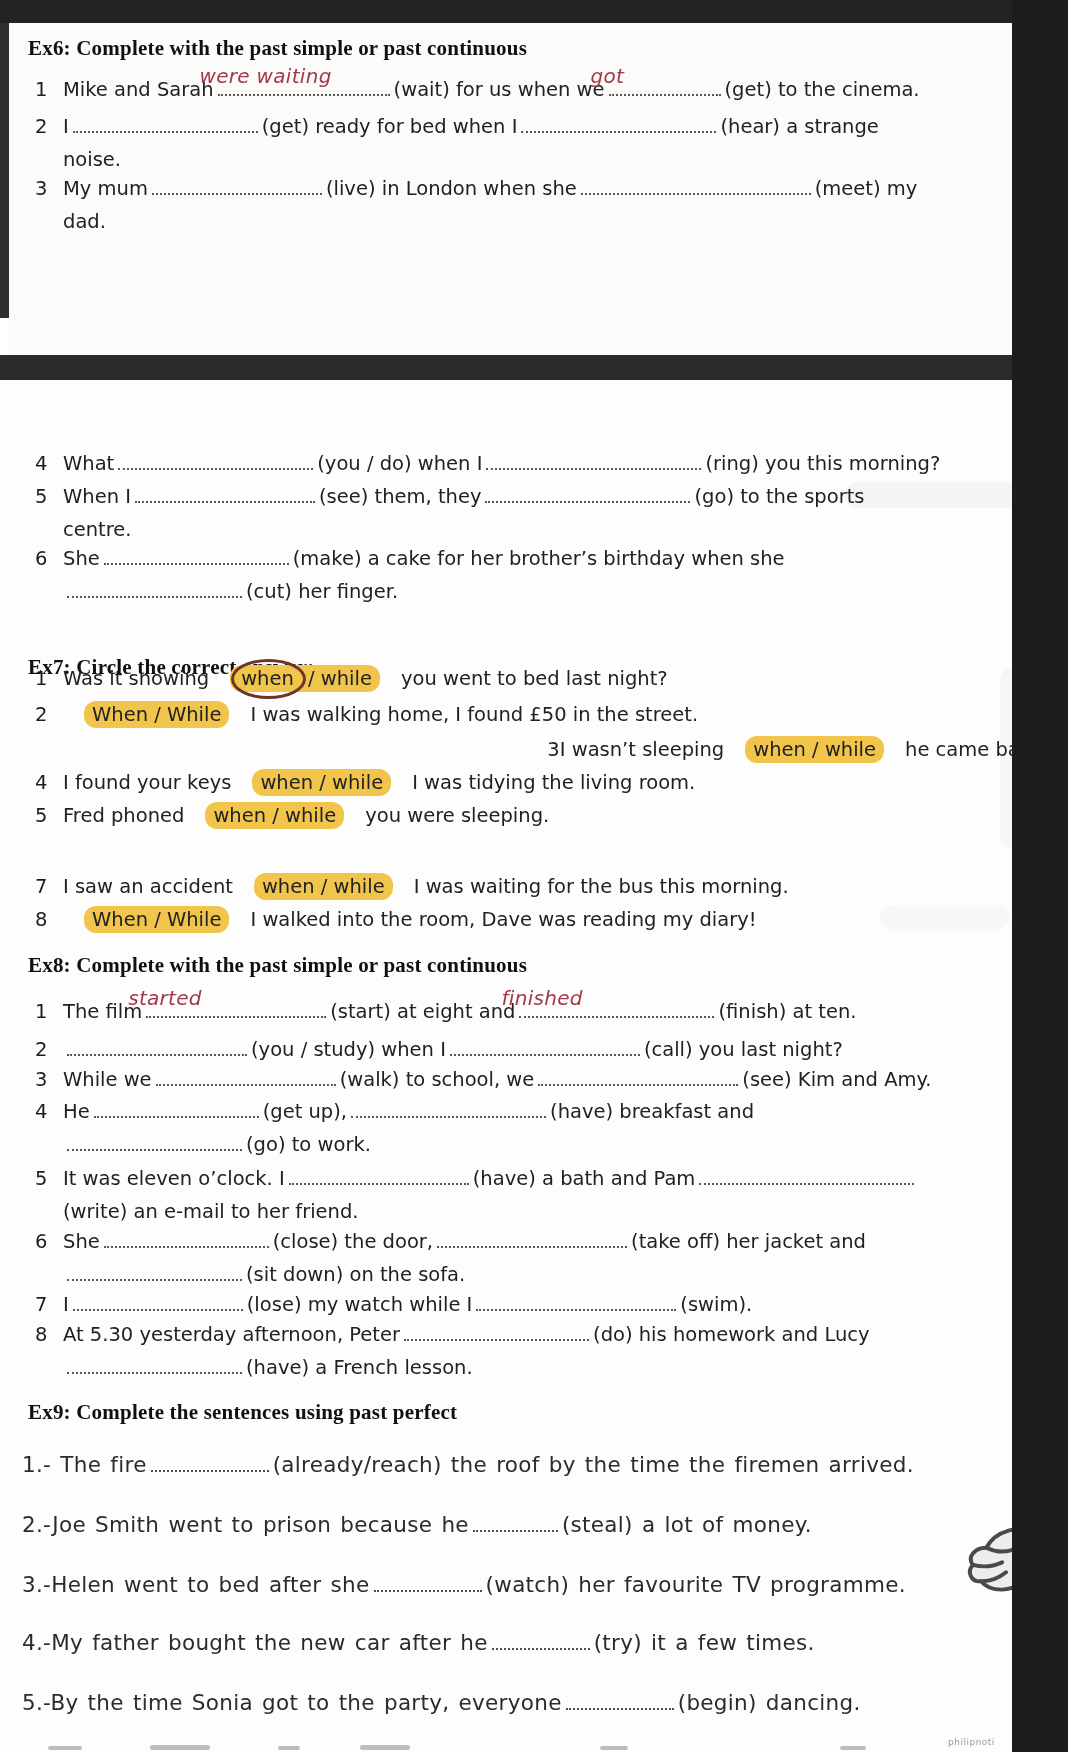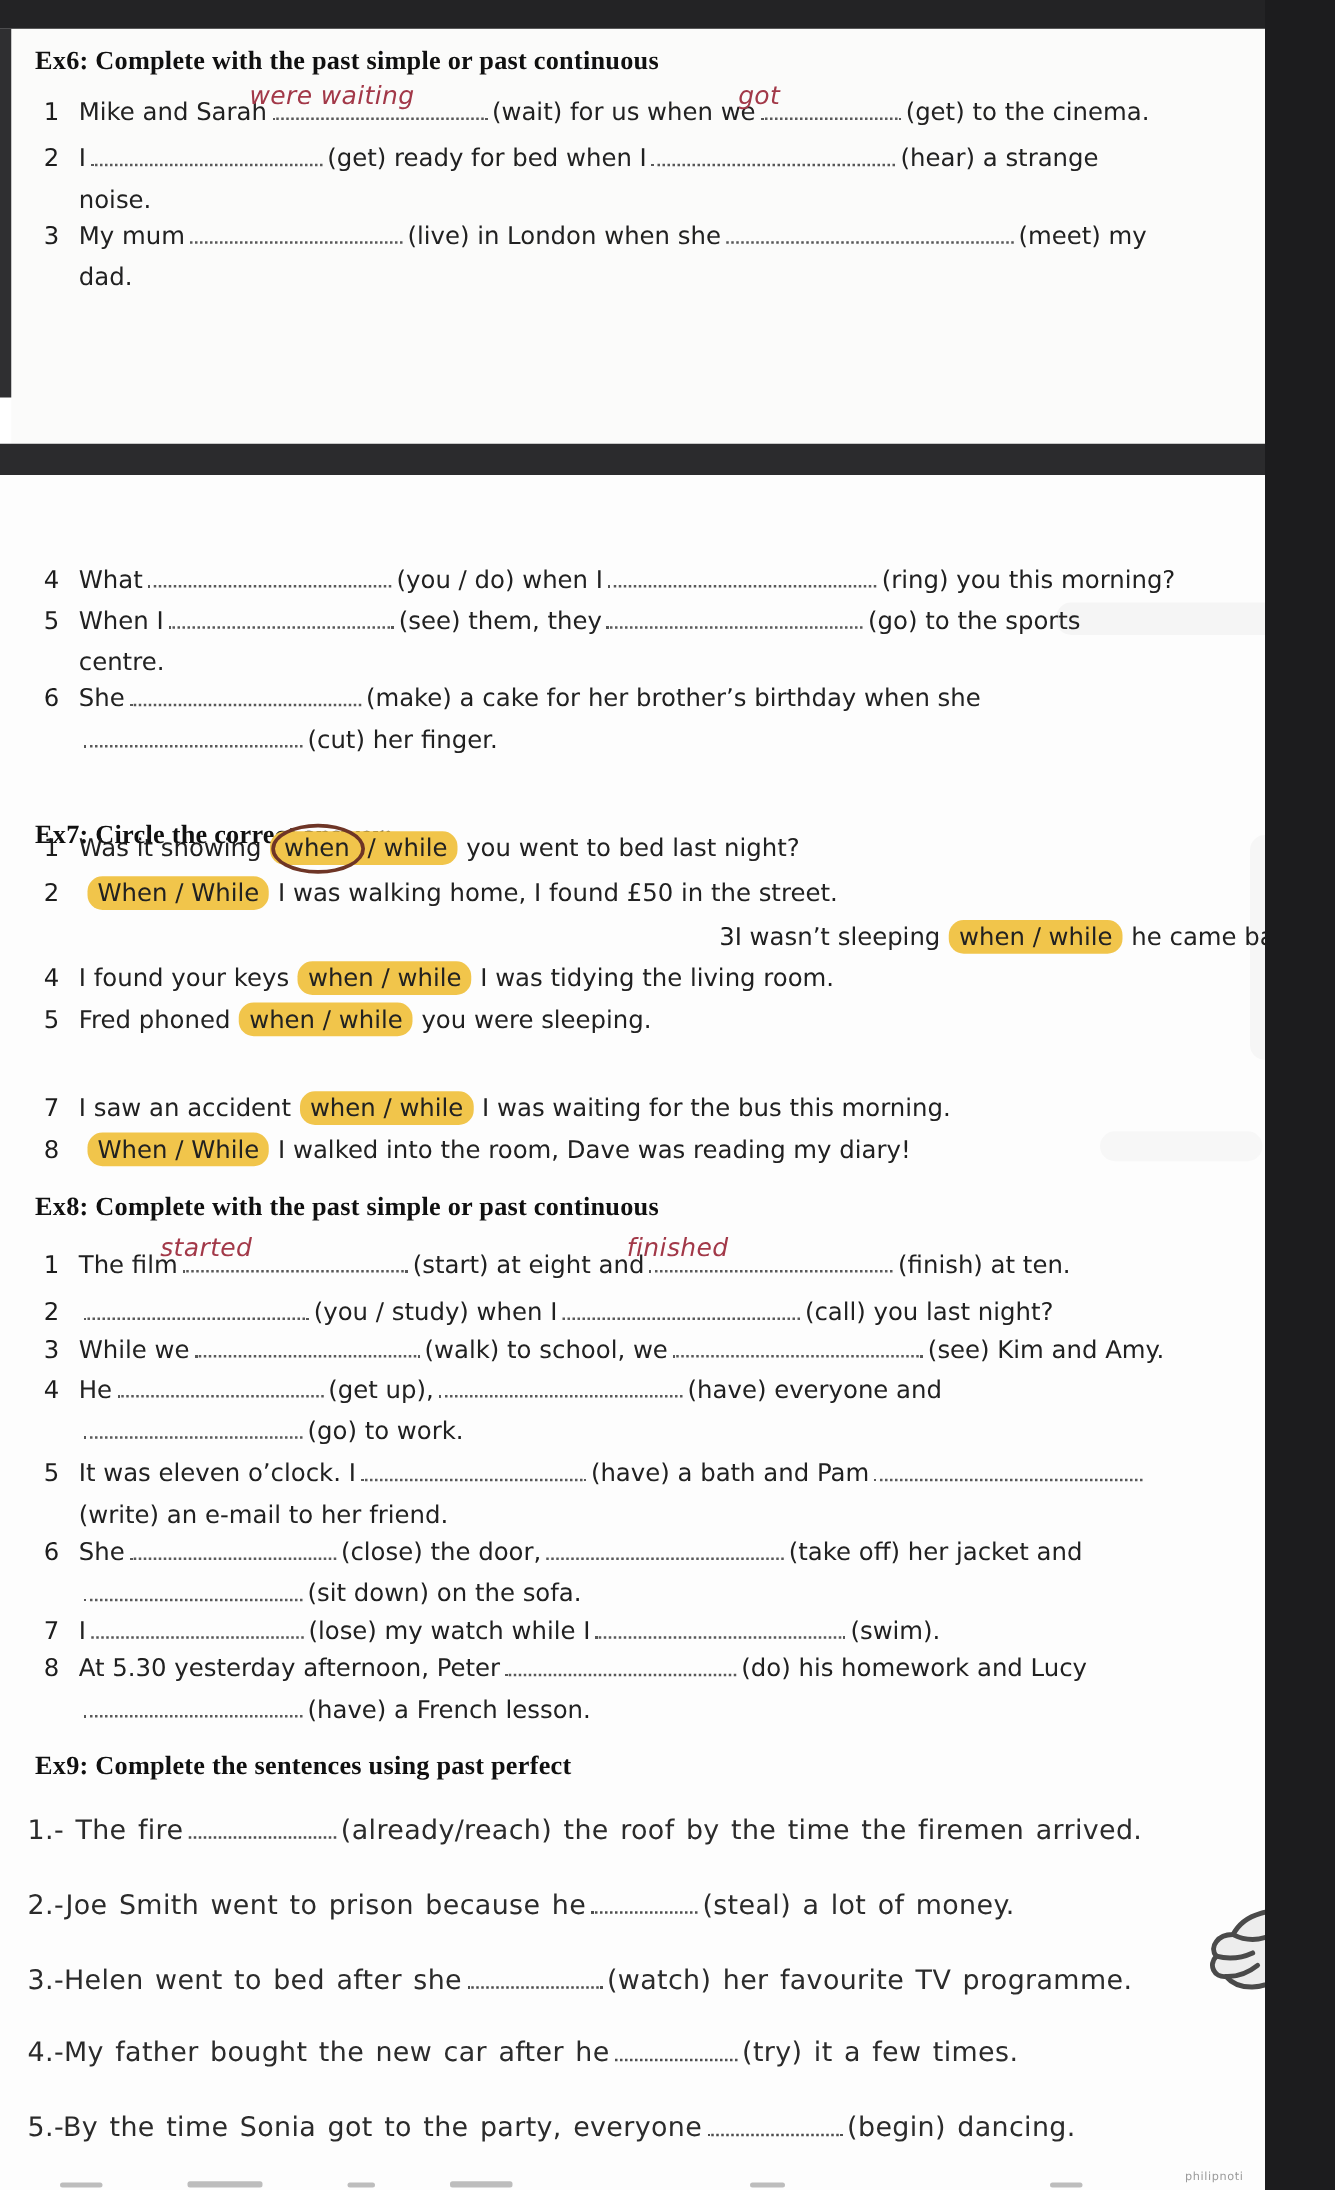--- a/index.html
+++ b/index.html
@@ -13,21 +13,21 @@
   .left-strip{position:absolute;left:0;top:23px;width:9px;height:295px;background:#2f2f31;z-index:6;}
   .hdr{position:absolute;left:28px;margin:0;font-family:"Liberation Serif",serif;font-weight:bold;
        font-size:21px;color:#101010;letter-spacing:.2px;z-index:3;white-space:nowrap;}
   .item{position:absolute;left:35px;width:985px;font-size:19.5px;line-height:33px;
         padding-left:28px;text-indent:-28px;z-index:3;}
   .num{display:inline-block;width:28px;text-indent:0;color:#1d1d1d;}
   .b{display:inline-block;height:15px;border-bottom:2px dotted #585858;margin:0 4px;vertical-align:baseline;}
   .h{position:relative;}
   .h i{position:absolute;left:10px;bottom:1px;font-style:italic;color:#a23848;font-size:20px;
        white-space:nowrap;letter-spacing:.3px;}
-  .hl{background:#f1c54b;border-radius:12px;padding:2px 8px;margin:0 7px;}
+  .hl{background:#f1c54b;border-radius:12px;padding:2px 8px;margin:0 21px;}
   .circ{display:inline-block;border:3px solid #6e3526;border-radius:50%;padding:0 9px 1px 7px;
         margin:-5px -4px -5px -7px;text-indent:0;}
   .item9{position:absolute;left:22px;width:1010px;font-size:21.5px;line-height:30px;color:#2b2b2b;
          letter-spacing:.3px;word-spacing:2px;z-index:3;white-space:nowrap;}
   .item9 .b{height:13px;border-bottom:2px dotted #4e4e4e;}
   .hand-illustration{position:absolute;left:963px;top:1522px;width:88px;height:84px;z-index:2;
          transform:rotate(-12deg);}
   .watermark{position:absolute;left:948px;top:1737px;font-size:9px;color:#9a9a9a;z-index:3;
          letter-spacing:.5px;}
   .ghost{position:absolute;background:#8d8d8d;z-index:1;border-radius:12px;}
@@ -58,21 +58,21 @@
   <div class="item" style="top:733px;text-align:right;"><span class="num">3</span><span class="x">I wasn’t sleeping</span><span class="hl">when / while</span><span class="x">he came back.</span></div>
   <div class="item" style="top:766px;"><span class="num">4</span><span class="x">I found your keys</span><span class="hl">when / while</span><span class="x">I was tidying the living room.</span></div>
   <div class="item" style="top:799px;"><span class="num">5</span><span class="x">Fred phoned</span><span class="hl">when / while</span><span class="x">you were sleeping.</span></div>
   <div class="item" style="top:870px;"><span class="num">7</span><span class="x">I saw an accident</span><span class="hl">when / while</span><span class="x">I was waiting for the bus this morning.</span></div>
   <div class="item" style="top:903px;"><span class="num">8</span><span class="hl">When / While</span><span class="x">I walked into the room, Dave was reading my diary!</span></div>
 
   <h2 class="hdr" style="top:953px;">Ex8: Complete with the past simple or past continuous</h2>
   <div class="item" style="top:995px;"><span class="num">1</span><span class="x">The film</span><span class="b h" style="width: 180px;"><i>started</i></span><span class="x">(start) at eight and</span><span class="b h" style="width: 195px;"><i>finished</i></span><span class="x">(finish) at ten.</span></div>
   <div class="item" style="top:1033px;"><span class="num">2</span><span class="b" style="width: 180px;"></span><span class="x">(you / study) when I</span><span class="b" style="width: 190px;"></span><span class="x">(call) you last night?</span></div>
   <div class="item" style="top:1063px;"><span class="num">3</span><span class="x">While we</span><span class="b" style="width: 180px;"></span><span class="x">(walk) to school, we</span><span class="b" style="width: 200px;"></span><span class="x">(see) Kim and Amy.</span></div>
-  <div class="item" style="top:1095px;"><span class="num">4</span><span class="x">He</span><span class="b" style="width: 165px;"></span><span class="x">(get up),</span><span class="b" style="width: 195px;"></span><span class="x">(have) everyone and</span><br><span class="b" style="width: 175px;"></span><span class="x">(go) to work.</span></div>
+  <div class="item" style="top:1095px;"><span class="num">4</span><span class="x">He</span><span class="b" style="width: 165px;"></span><span class="x">(get up),</span><span class="b" style="width: 195px;"></span><span class="x">(have) breakfast and</span><br><span class="b" style="width: 175px;"></span><span class="x">(go) to work.</span></div>
   <div class="item" style="top:1162px;"><span class="num">5</span><span class="x">It was eleven o’clock. I</span><span class="b" style="width: 180px;"></span><span class="x">(have) a bath and Pam</span><span class="b" style="width: 215px;"></span><br><span class="x">(write) an e-mail to her friend.</span></div>
   <div class="item" style="top:1225px;"><span class="num">6</span><span class="x">She</span><span class="b" style="width: 165px;"></span><span class="x">(close) the door,</span><span class="b" style="width: 190px;"></span><span class="x">(take off) her jacket and</span><br><span class="b" style="width: 175px;"></span><span class="x">(sit down) on the sofa.</span></div>
   <div class="item" style="top:1288px;"><span class="num">7</span><span class="x">I</span><span class="b" style="width: 170px;"></span><span class="x">(lose) my watch while I</span><span class="b" style="width: 200px;"></span><span class="x">(swim).</span></div>
   <div class="item" style="top:1318px;"><span class="num">8</span><span class="x">At 5.30 yesterday afternoon, Peter</span><span class="b" style="width: 185px;"></span><span class="x">(do) his homework and Lucy</span><br><span class="b" style="width: 175px;"></span><span class="x">(have) a French lesson.</span></div>
 
   <h2 class="hdr" style="top:1400px;">Ex9: Complete the sentences using past perfect</h2>
   <div class="item9" style="top:1450px;"><span class="x">1.- The fire</span><span class="b" style="width: 118px;"></span><span class="x">(already/reach) the roof by the time the firemen arrived.</span></div>
   <div class="item9" style="top:1510px;"><span class="x">2.-Joe Smith went to prison because he</span><span class="b" style="width: 85px;"></span><span class="x">(steal) a lot of money.</span></div>
   <div class="item9" style="top:1570px;"><span class="x">3.-Helen went to bed after she</span><span class="b" style="width: 108px;"></span><span class="x">(watch) her favourite TV programme.</span></div>
   <div class="item9" style="top:1628px;"><span class="x">4.-My father bought the new car after he</span><span class="b" style="width: 98px;"></span><span class="x">(try) it a few times.</span></div>

